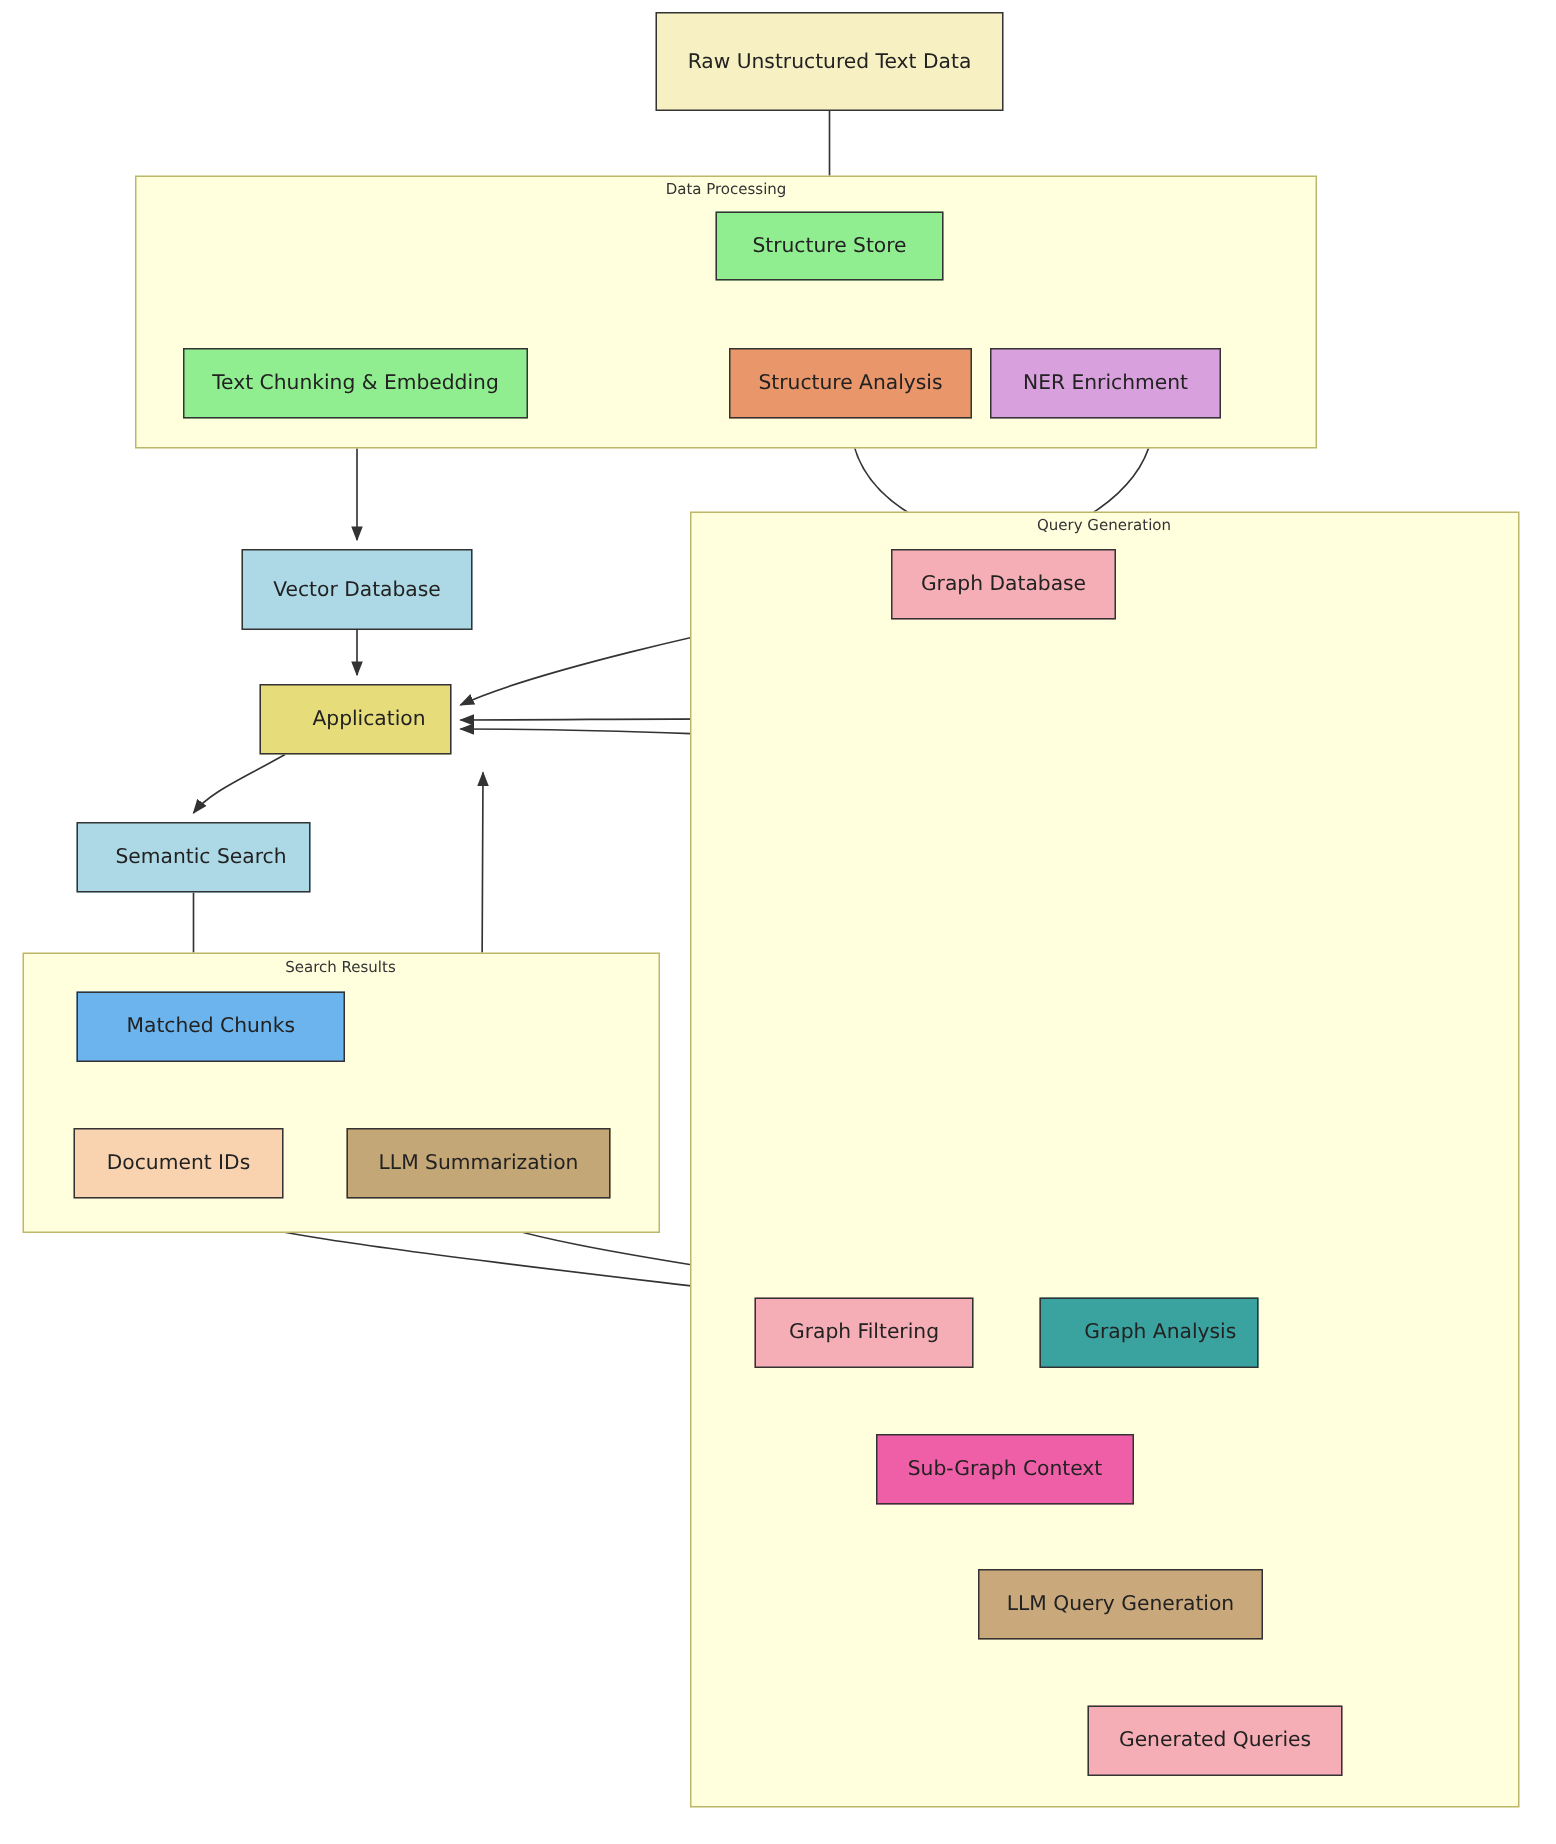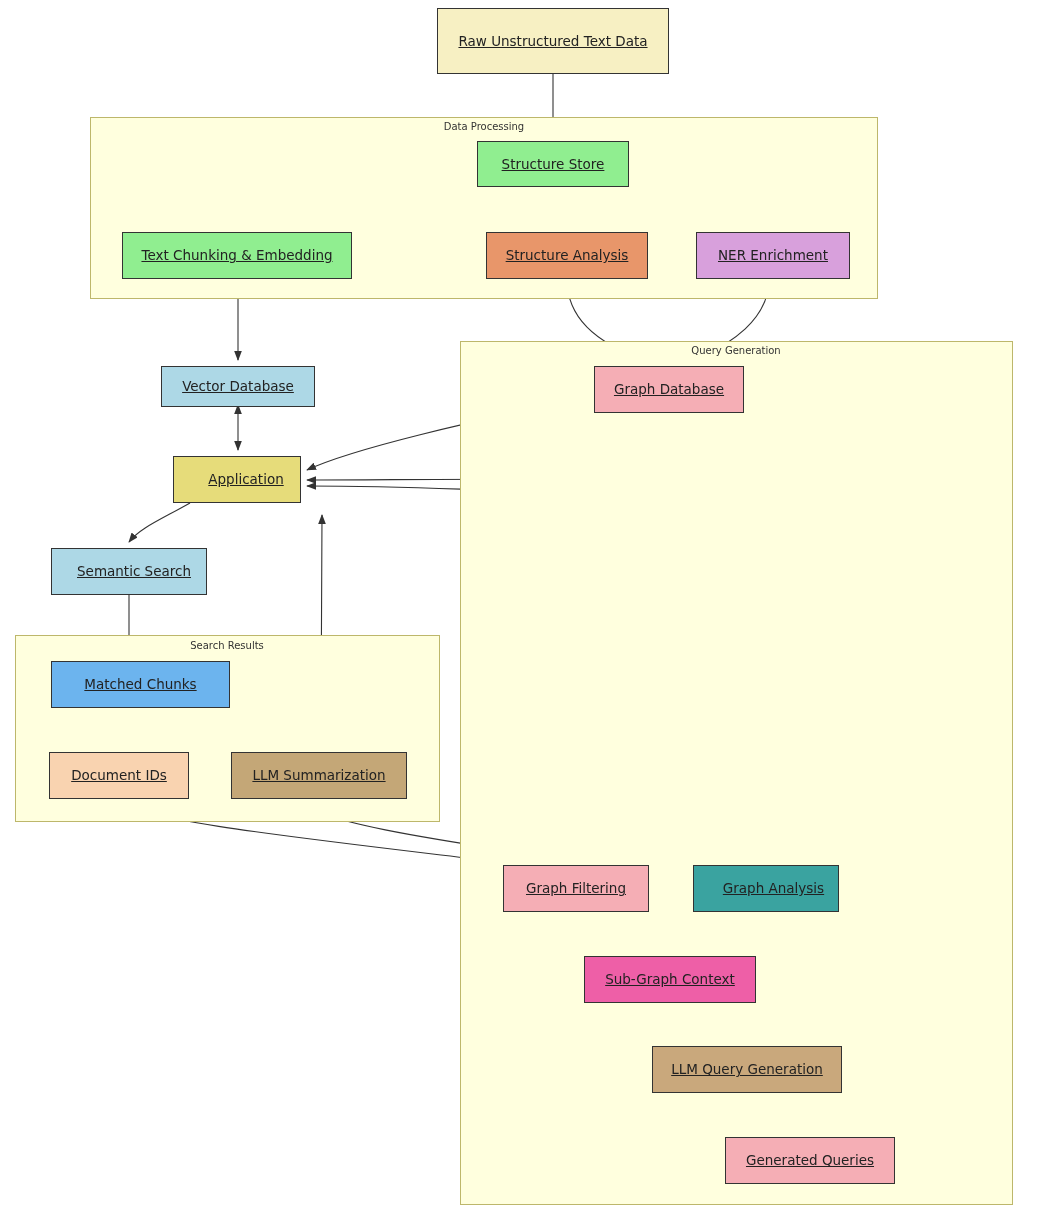--- a/index.html
+++ b/index.html
@@ -2,21 +2,21 @@
 <html><head>
 <meta charset="utf-8">
 <title>GraphRAG Pipeline Flowchart</title>
 <style>
   html,body{margin:0;padding:0;background:#ffffff;}
   body{font-family:"DejaVu Sans","Liberation Sans",sans-serif;}
   #stage{position:relative;width:1037px;height:1229px;overflow:hidden;background:#fff;}
   #edges{position:absolute;left:0;top:0;width:1037px;height:1229px;}
   .cluster{position:absolute;background:#ffffde;border:1px solid #bdb76b;box-sizing:border-box;}
   .cluster-label{position:absolute;transform:translateX(-50%);font-size:10px;color:#333;white-space:nowrap;}
-  .node{position:absolute;box-sizing:border-box;border:1.6px solid #333;display:flex;align-items:center;justify-content:center;text-align:center;font-size:13.5px;color:#222;line-height:1.35;padding:2px 6px;text-decoration:underline;}
+  .node{position:absolute;box-sizing:border-box;border:1.6px solid #333;display:flex;align-items:center;justify-content:center;text-align:center;font-size:13.5px;color:#222;line-height:1.35;padding:2px 6px;}
 </style>
 </head>
 <body>
 
 <div id="stage" style="width: 1037px; height: 1229px;">
   <svg id="edges" viewBox="0 0 1037 1229">
     <defs>
       <marker id="arrowhead" markerWidth="9" markerHeight="7" refX="8.2" refY="3.5" orient="auto" markerUnits="strokeWidth">
         <path d="M0,0 L9,3.5 L0,7 Z" fill="#333"></path>
       </marker>
@@ -57,22 +57,22 @@
       <div class="cluster" style="left: 460px; top: 341px; width: 553px; height: 864px;"></div>
       <div class="cluster-label" style="left: 736px; top: 345px;">Query Generation</div>
       <div class="cluster" style="left: 15px; top: 635px; width: 425px; height: 187px;"></div>
       <div class="cluster-label" style="left: 227px; top: 640px;">Search Results</div>
     </div>
   <div id="nodes">
       <div class="node" style="left: 437px; top: 8px; width: 232px; height: 66px; background: rgb(247, 240, 195); border-color: rgb(51, 51, 51); color: rgb(34, 34, 34);">Raw Unstructured Text Data</div>
       <div class="node" style="left: 477px; top: 141px; width: 152px; height: 46px; background: rgb(144, 238, 144); border-color: rgb(51, 51, 51); color: rgb(34, 34, 34);">Structure Store</div>
       <div class="node" style="left: 122px; top: 232px; width: 230px; height: 47px; background: rgb(144, 238, 144); border-color: rgb(51, 51, 51); color: rgb(34, 34, 34);">Text Chunking &amp; Embedding</div>
       <div class="node" style="left: 486px; top: 232px; width: 162px; height: 47px; background: rgb(232, 150, 106); border-color: rgb(51, 51, 51); color: rgb(34, 34, 34);">Structure Analysis</div>
-      <div class="node" style="left: 696px; top: 232px; width: 154px; height: 47px; background: rgb(216, 160, 220); border-color: rgb(51, 51, 51); color: rgb(34, 34, 34);">NER Enrichment</div>
-      <div class="node" style="left: 161px; top: 366px; width: 154px; height: 41px; background: rgb(173, 216, 230); border-color: rgb(51, 51, 51); color: rgb(34, 34, 34);">Vector Database</div>
+      <div class="node" style="left: 660px; top: 232px; width: 154px; height: 47px; background: rgb(216, 160, 220); border-color: rgb(51, 51, 51); color: rgb(34, 34, 34);">NER Enrichment</div>
+      <div class="node" style="left: 161px; top: 366px; width: 154px; height: 54px; background: rgb(173, 216, 230); border-color: rgb(51, 51, 51); color: rgb(34, 34, 34);">Vector Database</div>
       <div class="node" style="left: 594px; top: 366px; width: 150px; height: 47px; background: rgb(245, 174, 181); border-color: rgb(51, 51, 51); color: rgb(34, 34, 34);">Graph Database</div>
       <div class="node" style="left: 173px; top: 456px; width: 128px; height: 47px; background: rgb(230, 220, 122); border-color: rgb(51, 51, 51); color: rgb(34, 34, 34); padding-left: 24px;">Application</div>
       <div class="node" style="left: 51px; top: 548px; width: 156px; height: 47px; background: rgb(173, 216, 230); border-color: rgb(51, 51, 51); color: rgb(34, 34, 34); padding-left: 16px;">Semantic Search</div>
       <div class="node" style="left: 51px; top: 661px; width: 179px; height: 47px; background: rgb(108, 180, 238); border-color: rgb(51, 51, 51); color: rgb(34, 34, 34);">Matched Chunks</div>
       <div class="node" style="left: 49px; top: 752px; width: 140px; height: 47px; background: rgb(249, 211, 176); border-color: rgb(51, 51, 51); color: rgb(34, 34, 34);">Document IDs</div>
       <div class="node" style="left: 231px; top: 752px; width: 176px; height: 47px; background: rgb(196, 167, 119); border-color: rgb(51, 51, 51); color: rgb(34, 34, 34);">LLM Summarization</div>
       <div class="node" style="left: 503px; top: 865px; width: 146px; height: 47px; background: rgb(245, 174, 181); border-color: rgb(51, 51, 51); color: rgb(34, 34, 34);">Graph Filtering</div>
       <div class="node" style="left: 693px; top: 865px; width: 146px; height: 47px; background: rgb(58, 163, 160); border-color: rgb(51, 51, 51); color: rgb(34, 34, 34); padding-left: 21px;">Graph Analysis</div>
       <div class="node" style="left: 584px; top: 956px; width: 172px; height: 47px; background: rgb(238, 95, 167); border-color: rgb(51, 51, 51); color: rgb(34, 34, 34);">Sub-Graph Context</div>
       <div class="node" style="left: 652px; top: 1046px; width: 190px; height: 47px; background: rgb(201, 168, 124); border-color: rgb(51, 51, 51); color: rgb(34, 34, 34);">LLM Query Generation</div>

